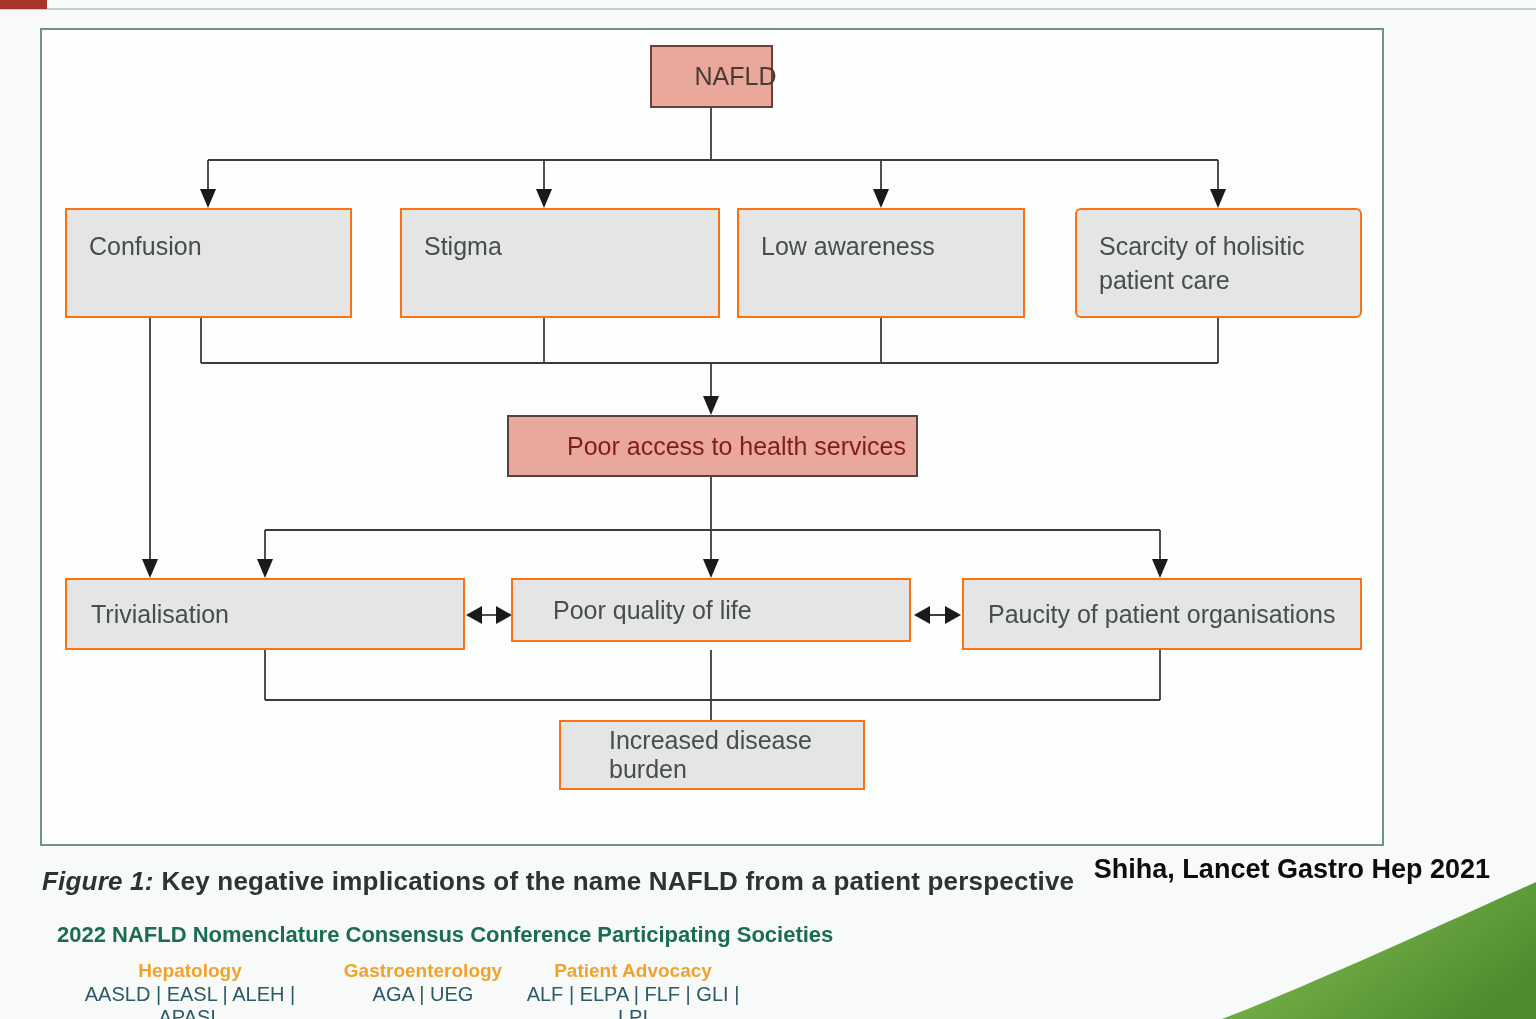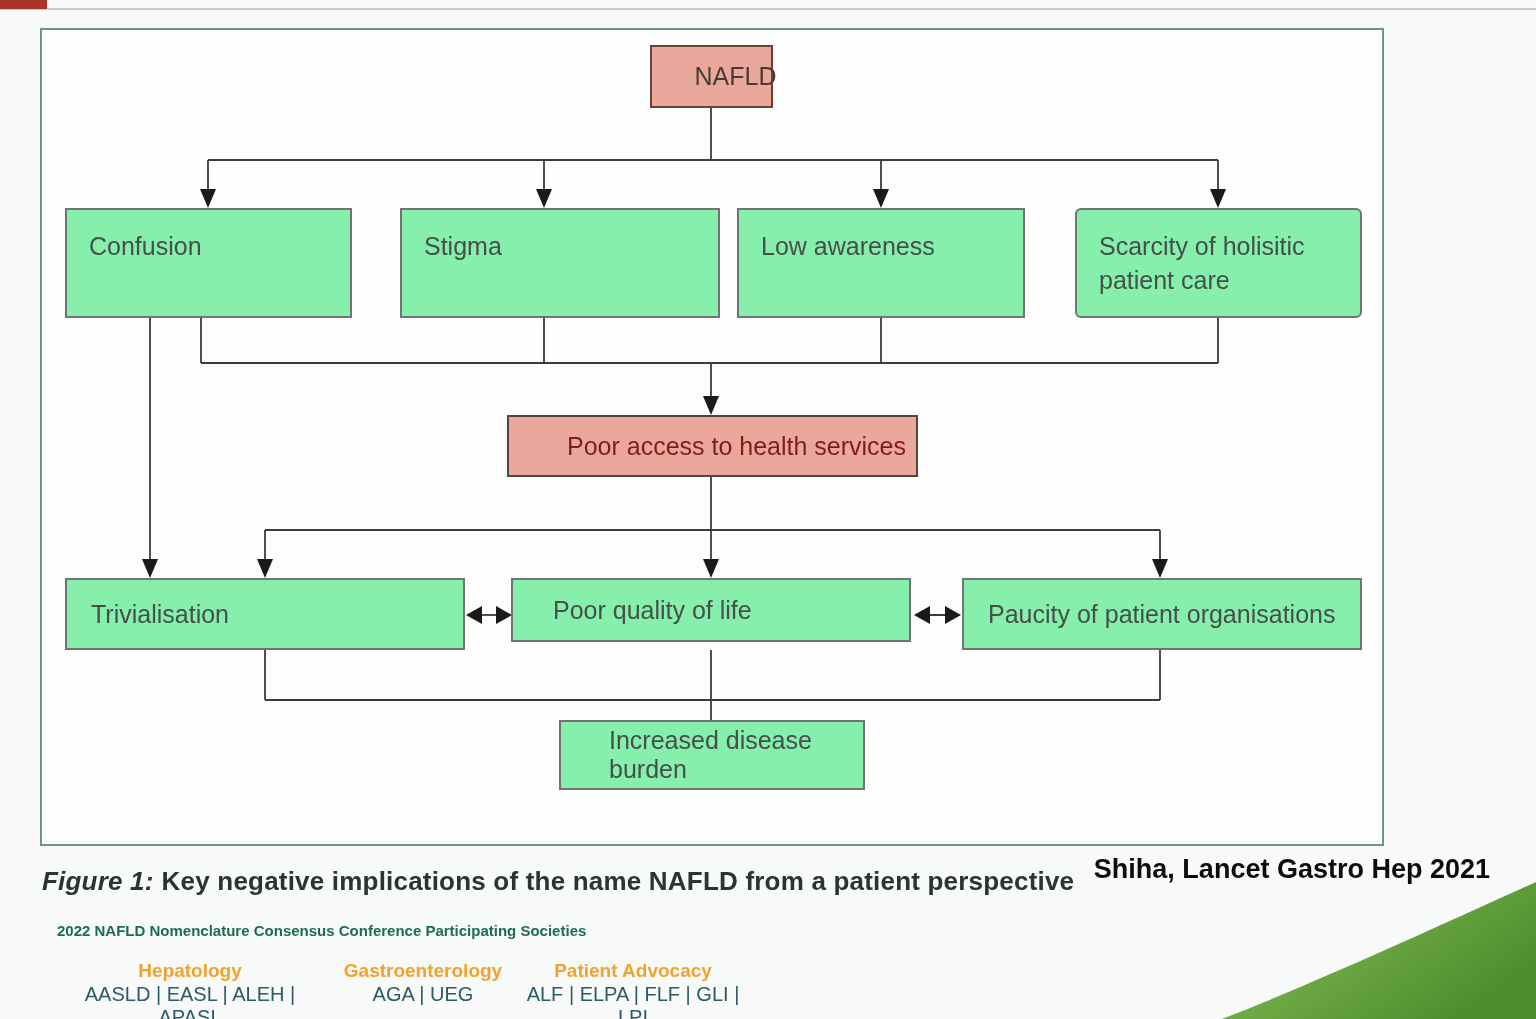--- a/index.html
+++ b/index.html
@@ -17,21 +17,21 @@
   .panel {
     position:absolute; left:40px; top:28px; width:1344px; height:818px;
     border:2px solid #6e9489; background:#fcfefd; box-sizing:border-box;
   }
 
   
   .connectors { position:absolute; left:0; top:0; width:1536px; height:1019px; pointer-events:none; }
 
   
   .node { position:absolute; box-sizing:border-box; font-size:25px;padding-left:48px; }
-  .node.green { background:#86efac; border:2px solid #737373; color:#454f4b; }
+  .node.green { background:#e5e5e5; border:2px solid #f97316; color:#454f4b; }
   .node.pink  { background:#e9a89b; }
   .node.toplabel { padding:20px 22px; line-height:1.35; }
   .node.midlabel { display:flex; align-items:center; }
   .node.center   { display:flex; align-items:center; justify-content:center; }
 
   #node-nafld { left:650px; top:45px; width:123px; height:63px; border:2px solid #6b4036; color:#4a3a34; }
   #node-confusion     { left:65px;   top:208px; width:287px; height:110px; }
   #node-stigma        { left:400px;  top:208px; width:320px; height:110px; }
   #node-low-awareness { left:737px;  top:208px; width:288px; height:110px; }
   #node-scarcity      { left:1075px; top:208px; width:287px; height:110px;border-radius:6px; }
@@ -47,21 +47,21 @@
     color:#2c3431; letter-spacing:0.2px;
   }
   .caption .fig-label { font-style:italic; margin-right:8px; }
   .attribution {
     position:absolute; right:46px; top:854px; font-size:27px;
     font-weight:bold; color:#0d0d0d;
   }
 
   
   .footer-heading {
-    position:absolute; left:57px; top:922px; font-size:15px;
+    position:absolute; left:57px; top:922px; font-size:22px;
     font-weight:bold; color:#1c6b55;
   }
   .society-group { position:absolute; top:960px; text-align:center; }
   #group-hepatology       { left:66px;  width:248px; }
   #group-gastroenterology { left:330px; width:186px; }
   #group-patient-advocacy { left:520px; width:226px; }
   .category  { font-size:19px; font-weight:bold; color:#f2a22b; }
   .societies { font-size:20px; color:#2c5a66; margin-top:1px; }
 
   

